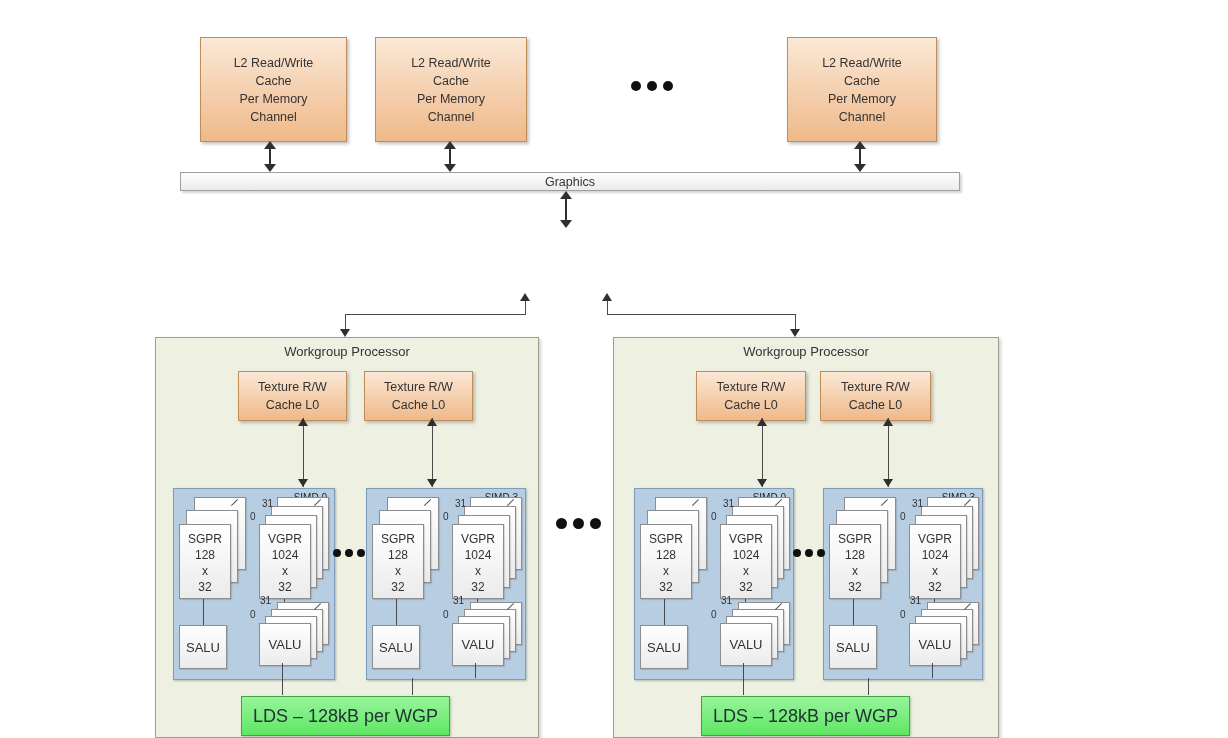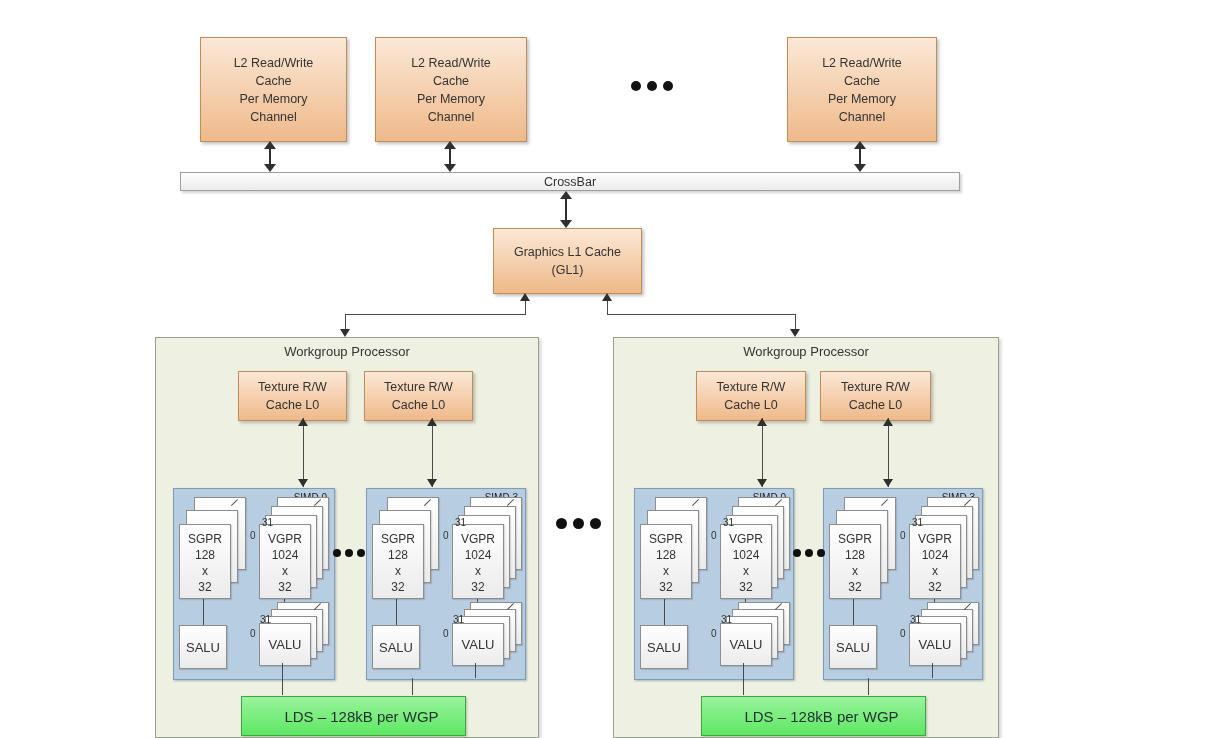--- a/index.html
+++ b/index.html
@@ -36,25 +36,25 @@
   }
   .simd-label{position:absolute;top:3px;right:7px;font-size:10px;color:#222;}
   .page,.wbox{
     position:absolute;background:linear-gradient(#ffffff,#ebebeb);
     border:1px solid #8d8d8d;box-shadow:1px 1px 1px rgba(0,0,0,.12);
   }
   .pg-tall{width:50px;height:71px;}
   .pg-short{width:50px;height:41px;}
   .reg-text{font-size:12px;line-height:16px;padding-top:2px;}
   .alu-text{font-size:13px;}
-  .lane-lbl{position:absolute;font-size:10px;color:#333;z-index:3;margin-top:19px;}
+  .lane-lbl{position:absolute;font-size:10px;color:#333;z-index:3;}
   .lds{
     background:linear-gradient(#98f49b,#5ee763);
     border:1px solid #3fa544;box-shadow:1px 1px 2px rgba(80,130,80,.4);
-    font-size:15px;color:#233;padding-left:16px;
+    font-size:18px;color:#233;
   }
   
   .vl{position:absolute;width:1px;background:#4a4a4a;z-index:4;}
   .hl{position:absolute;height:1px;background:#4a4a4a;z-index:4;}
   .tri-up{position:absolute;width:0;height:0;border-left:5px solid transparent;border-right:5px solid transparent;border-bottom:8px solid #2f2f2f;z-index:5;}
   .tri-down{position:absolute;width:0;height:0;border-left:5px solid transparent;border-right:5px solid transparent;border-top:8px solid #2f2f2f;z-index:5;}
   .dblv{position:absolute;width:12px;z-index:5;}
   .dblv .shaft{position:absolute;left:5px;top:6px;bottom:6px;width:2px;background:#2f2f2f;}
   .dblv .h-up{position:absolute;top:0;left:0;width:0;height:0;border-left:6px solid transparent;border-right:6px solid transparent;border-bottom:8px solid #2f2f2f;}
   .dblv .h-dn{position:absolute;bottom:0;left:0;width:0;height:0;border-left:6px solid transparent;border-right:6px solid transparent;border-top:8px solid #2f2f2f;}
@@ -109,30 +109,28 @@
       <span class="h-up"></span>
       <span class="shaft"></span>
       <span class="h-dn"></span>
     </div>
   <div class="dblv" style="left:854px;top:141px;height:31px;">
       <span class="h-up"></span>
       <span class="shaft"></span>
       <span class="h-dn"></span>
     </div>
 
-  <div class="abs crossbar ctr" style="left:180px;top:172px;width:778px;height:17px;">CrossBar</div>
+  <div class="abs crossbar ctr" style="left:180px;top:172px;width:778px;height:17px;">Graphics</div>
 
   <div class="dblv" style="left:560px;top:191px;height:37px;">
       <span class="h-up"></span>
       <span class="shaft"></span>
       <span class="h-dn"></span>
     </div>
 
-  <div class="abs box-orange ctr" style="left:493px;top:228px;width:147px;height:64px;">Graphics L1 Cache
-(GL1)</div>
 
   <div class="tri-up" style="left:520px;top:293px;"></div>
   <div class="vl" style="left:525px;top:300px;height:15px;"></div>
   <div class="hl" style="left:345px;top:314px;width:181px;"></div>
   <div class="vl" style="left:345px;top:314px;height:16px;"></div>
   <div class="tri-down" style="left:340px;top:329px;"></div>
 
   <div class="tri-up" style="left:602px;top:293px;"></div>
   <div class="vl" style="left:607px;top:300px;height:15px;"></div>
   <div class="hl" style="left:607px;top:314px;width:188px;"></div>

